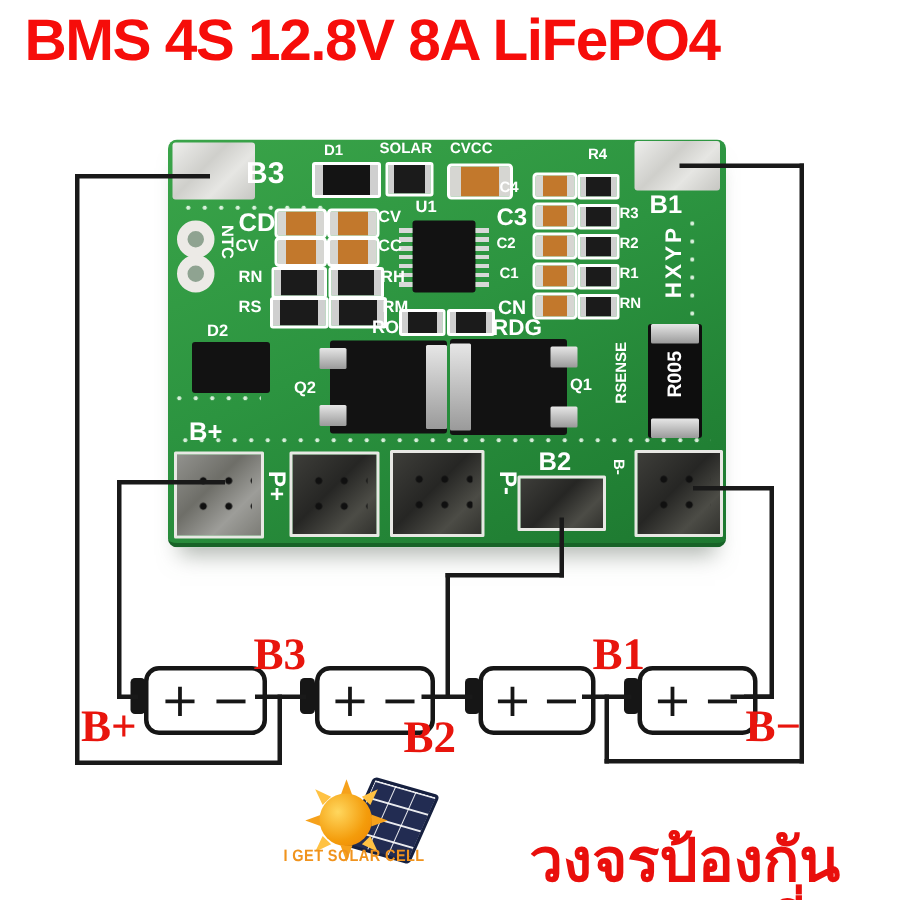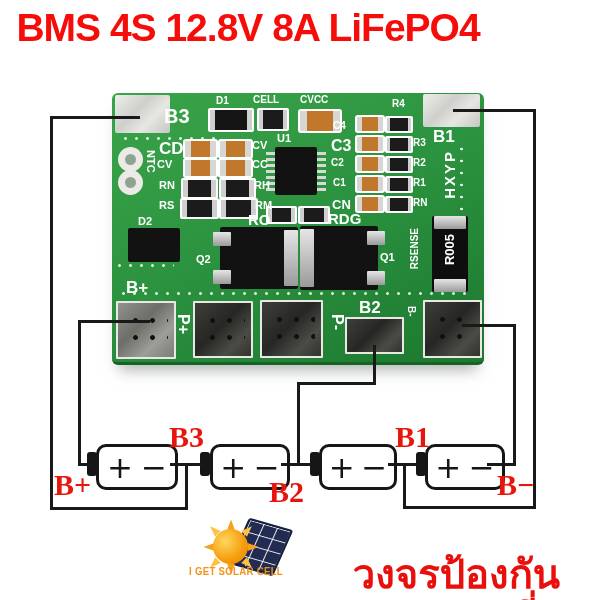--- a/index.html
+++ b/index.html
@@ -90,21 +90,21 @@
   </div>
 
   <div class="pcb">
 
     <div class="padS" style="left:3px;top:2px;width:55px;height:38px"></div>
     <div class="padS" style="left:311px;top:1px;width:57px;height:33px"></div>
 
     <span class="silk" style="left:52px;top:13px;font-size:20px">B3</span>
     <span class="silk" style="left:104px;top:3px;font-size:10px">D1</span>
     <div class="res" style="left:96px;top:15px;width:42px;height:20px;background:linear-gradient(90deg,#cfcfcf 0 12%,#141414 12% 88%,#cfcfcf 88%)"></div>
-    <span class="silk" style="left:141px;top:2px;font-size:10px">CELL</span>
+    <span class="silk" style="left:141px;top:2px;font-size:10px">SOLAR</span>
     <div class="res" style="left:145px;top:15px;width:28px;height:19px"></div>
     <span class="silk" style="left:188px;top:2px;font-size:10px">CVCC</span>
     <div class="cap" style="left:186px;top:16px;width:40px;height:20px"></div>
     <span class="silk" style="left:280px;top:6px;font-size:10px">R4</span>
     <span class="silk" style="left:321px;top:35px;font-size:17px">B1</span>
     <span class="silk vup" style="left:330px;top:57px;font-size:15px;letter-spacing:2px">HXYP</span>
 
     <div class="hole" style="left:6px;top:54px"></div>
     <div class="hole" style="left:6px;top:77px"></div>
     <span class="silk vdn" style="left:33px;top:57px;font-size:11px">NTC</span>
@@ -125,21 +125,21 @@
     </div>
 
     <span class="silk" style="left:47px;top:87px;font-size:11px">RN</span>
     <div class="res" style="left:69px;top:85px;width:33px;height:17px"></div>
     <div class="res" style="left:107px;top:85px;width:33px;height:17px"></div>
     <span class="silk" style="left:142px;top:87px;font-size:11px">RH</span>
     <span class="silk" style="left:47px;top:107px;font-size:11px">RS</span>
     <div class="res" style="left:68px;top:105px;width:35px;height:17px"></div>
     <div class="res" style="left:107px;top:105px;width:35px;height:17px"></div>
     <span class="silk" style="left:143px;top:107px;font-size:11px">RM</span>
-    <span class="silk" style="left:136px;top:119px;font-size:15px">RO</span>
+    <span class="silk" style="left:136px;top:119px;font-size:12px">RO</span>
     <div class="res" style="left:154px;top:113px;width:27px;height:14px"></div>
     <div class="res" style="left:186px;top:113px;width:28px;height:14px"></div>
     <span class="silk" style="left:216px;top:118px;font-size:15px">RDG</span>
 
     <span class="silk" style="left:221px;top:28px;font-size:10px">C4</span>
     <span class="silk" style="left:219px;top:45px;font-size:16px">C3</span>
     <span class="silk" style="left:219px;top:65px;font-size:10px">C2</span>
     <span class="silk" style="left:221px;top:85px;font-size:10px">C1</span>
     <span class="silk" style="left:220px;top:105px;font-size:13px">CN</span>
     <div class="cap" style="left:243px;top:22px;width:26px;height:14px"></div>

